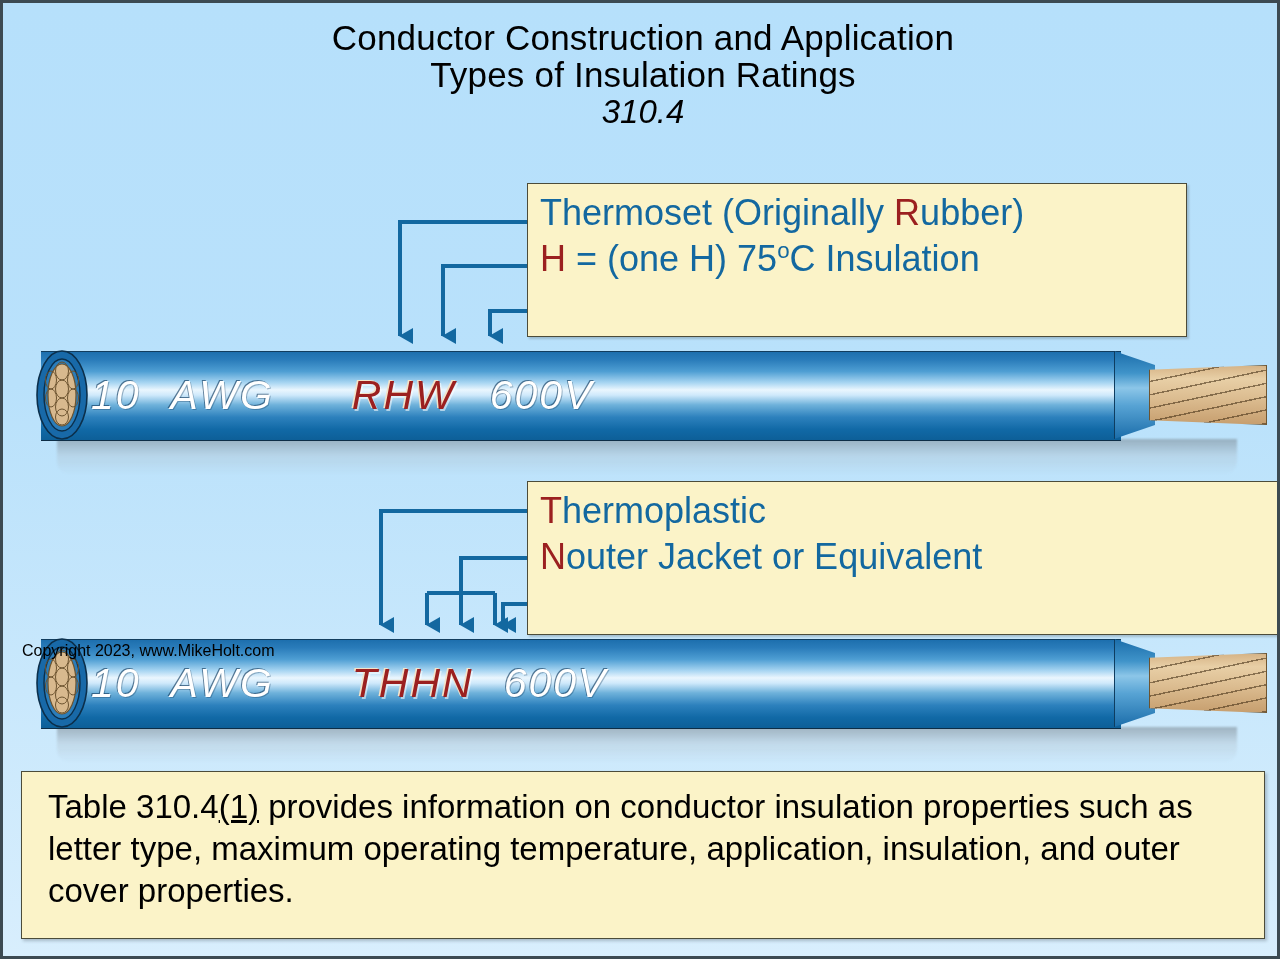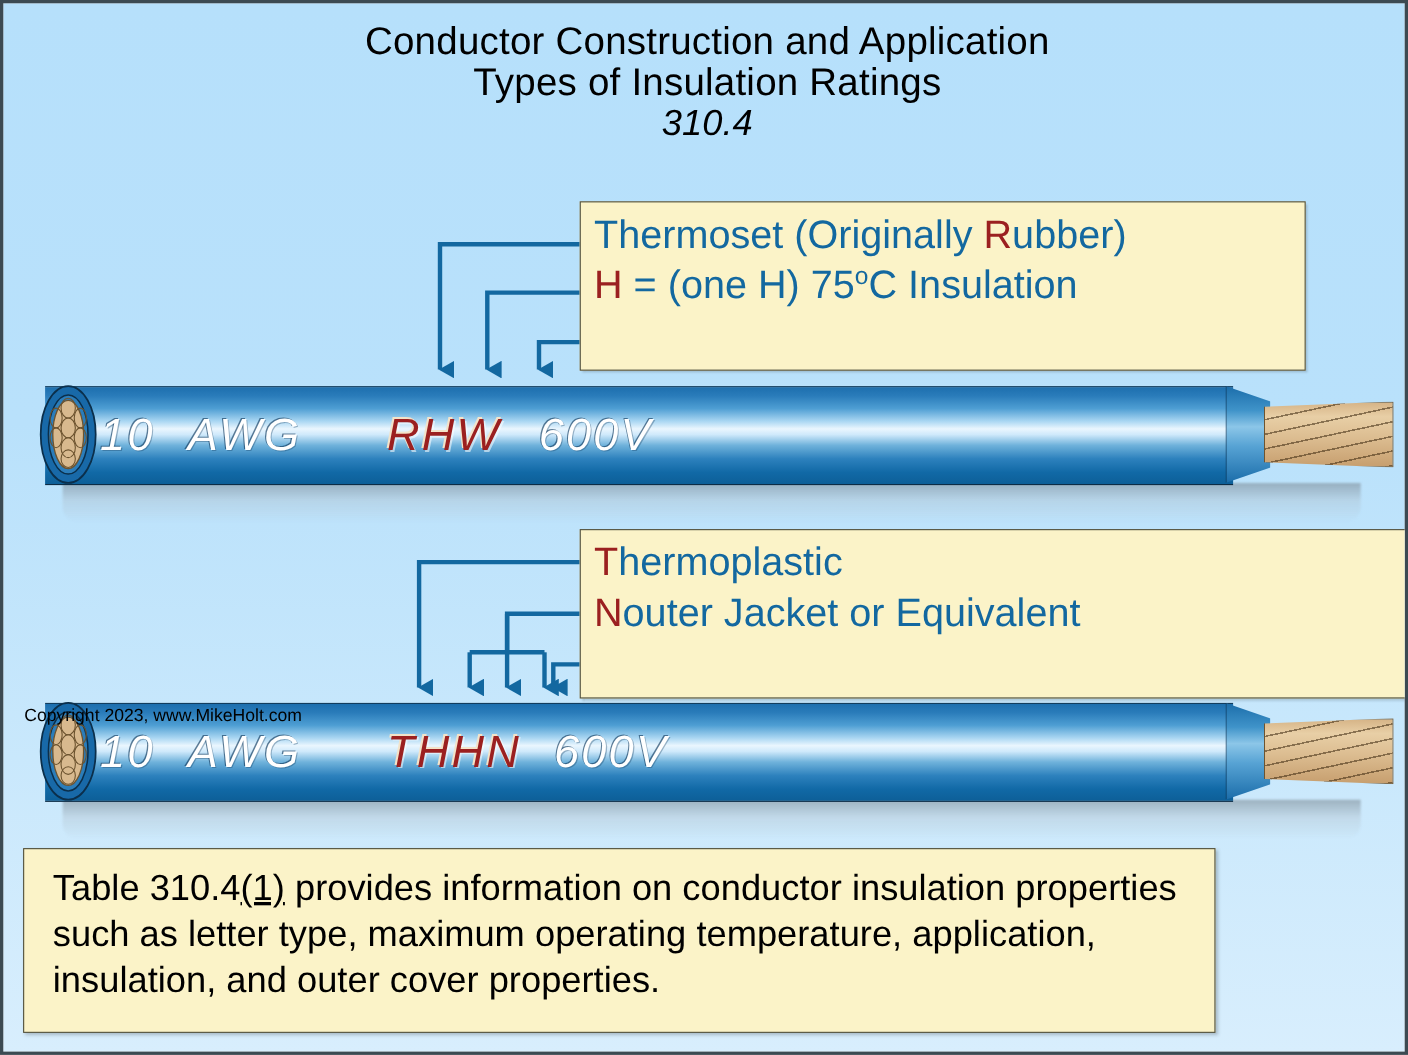--- a/index.html
+++ b/index.html
@@ -106,21 +106,21 @@
   .gap-b{display:inline-block;width:30px;}
 
   
   #copyright{
     position:absolute;left:19px;top:602px;
     font-size:16px;color:#000;margin-top:37px;
   }
 
   
   #bottom-note{
-    position:absolute;left:18px;top:768px;width:1084px;height:168px;
+    position:absolute;left:18px;top:768px;width:1244px;height:168px;
     background:#fbf3c8;
     border:1.5px solid #4c4c3a;
     box-shadow:2px 2px 3px rgba(60,70,80,.3);
     box-sizing:border-box;
     padding:14px 22px 10px 26px;
     color:#000;font-size:33px;line-height:1.28;
   }
   #bottom-note u{text-decoration:underline;}
 </style>
 </head>

